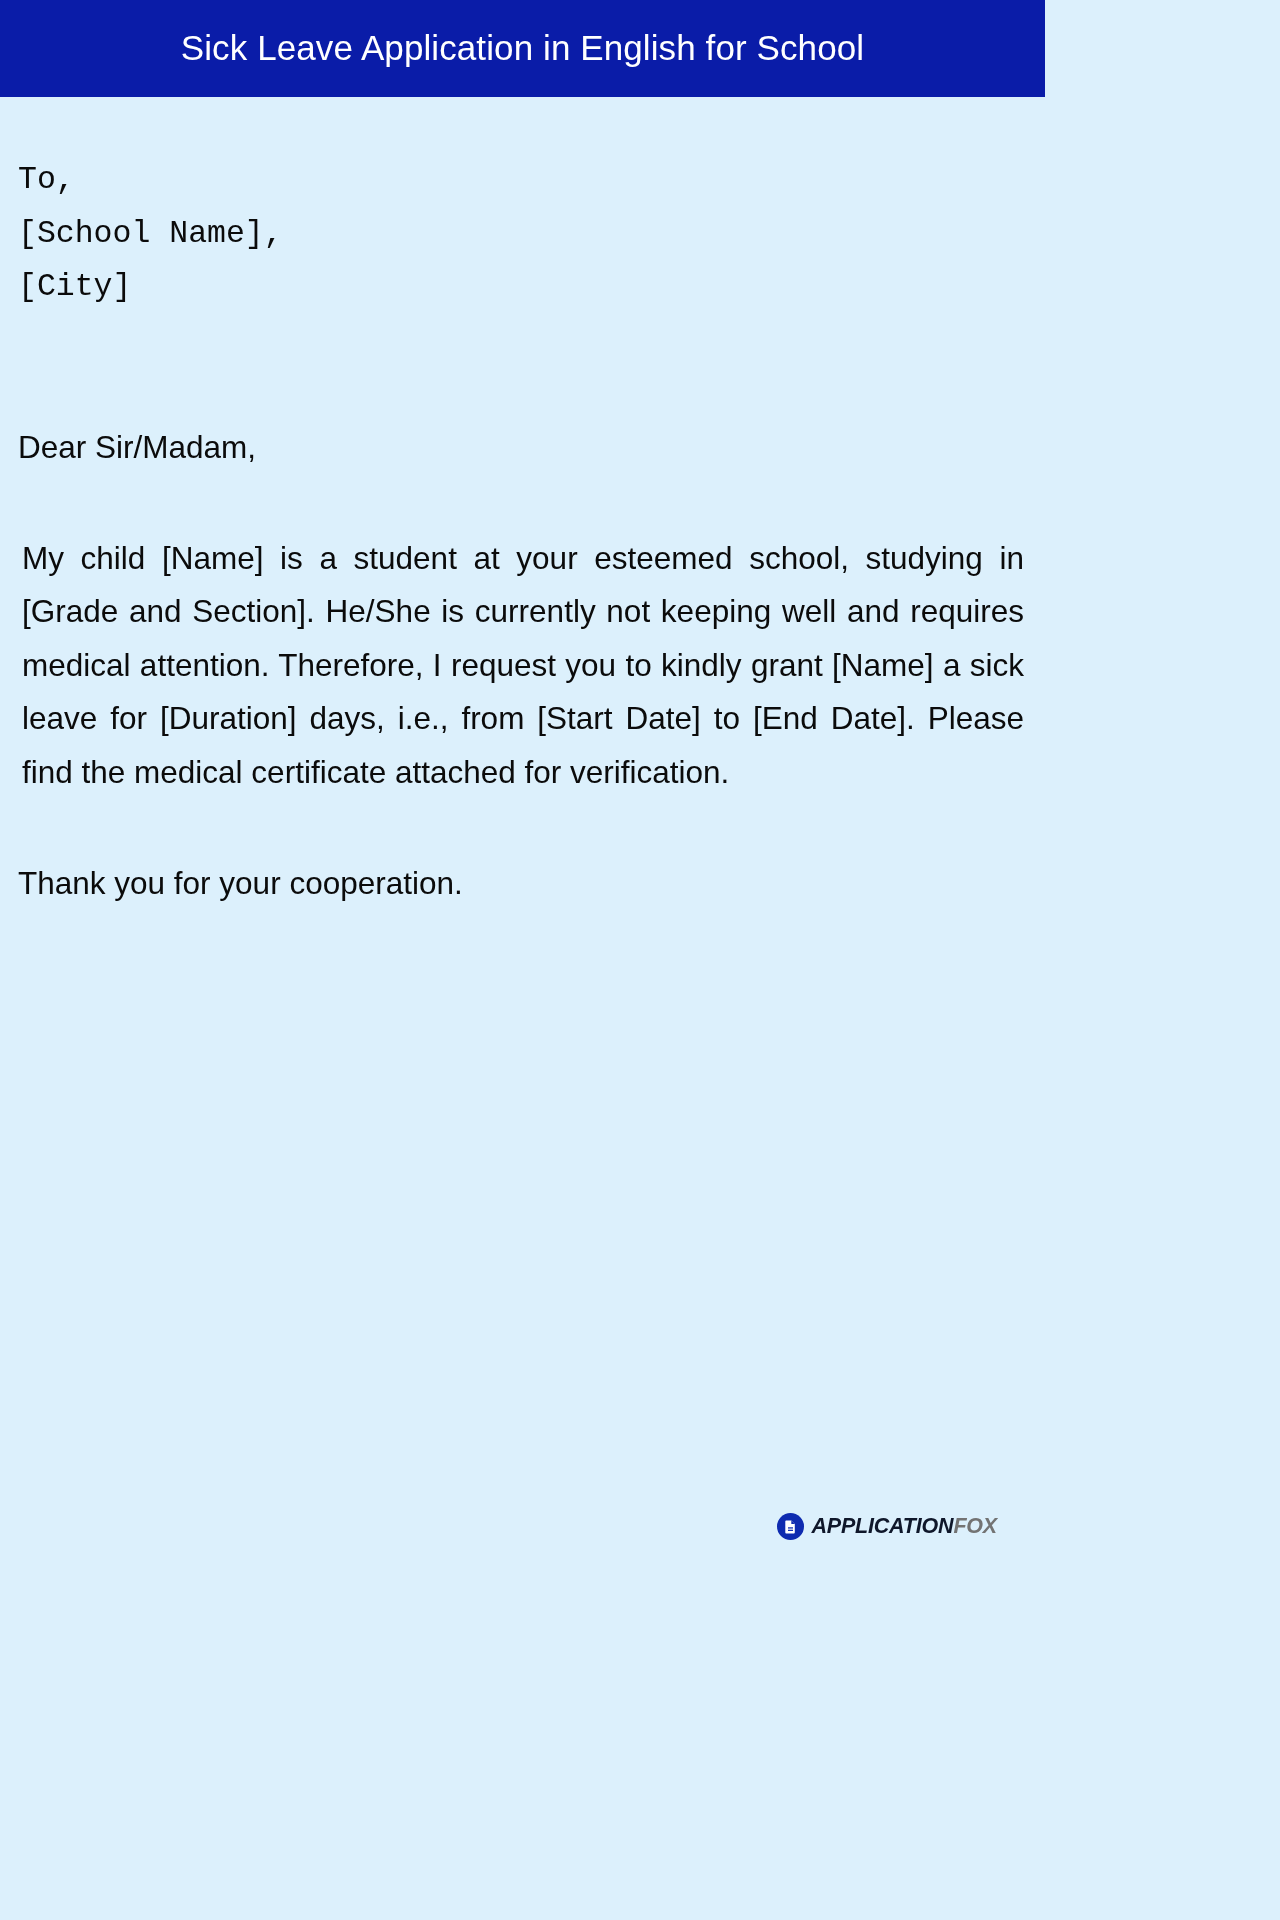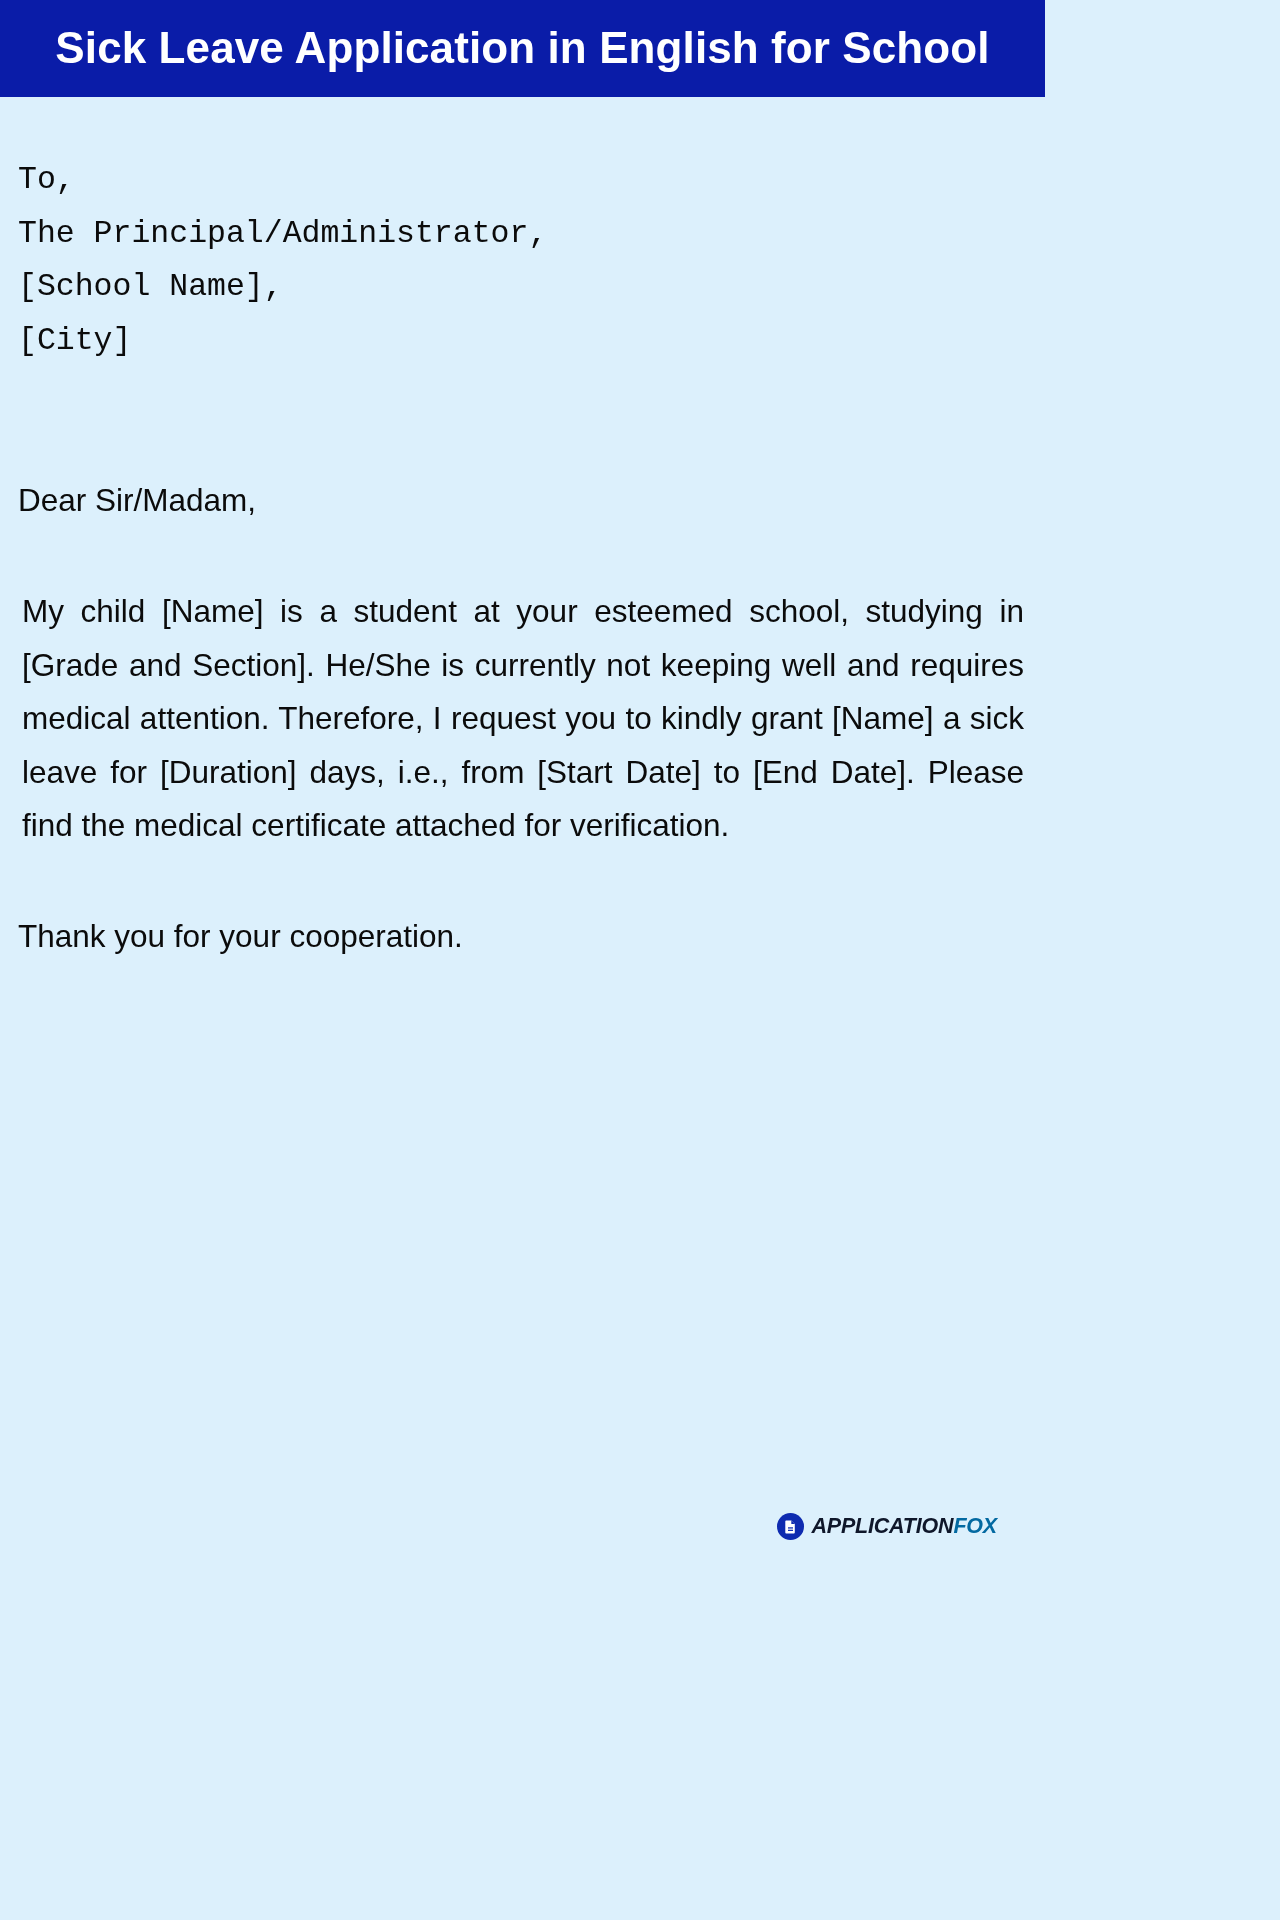--- a/index.html
+++ b/index.html
@@ -28,22 +28,22 @@
     height: 97px;
     background: #0a1ca8;
     display: flex;
     align-items: center;
     justify-content: center;
     flex: 0 0 auto;
     box-sizing: border-box;
   }
   .header-title {
     color: #ffffff;
-    font-size: 44px;
-    font-weight: bold;
+    font-size: 35px;
+    font-weight: normal;
     letter-spacing: 0.1px;
     text-align: center;
     line-height: 1.1;
     white-space: nowrap;
   }
 
   
   .letter-body {
     flex: 1 1 auto;
     padding: 56px 17px 0 18px;
@@ -111,38 +111,37 @@
   }
   .logo-wordmark {
     font-size: 21.5px;
     font-weight: bold;
     font-style: italic;
     letter-spacing: -0.2px;
     white-space: nowrap;
     line-height: 1;
   }
   .wm-blue { color: #0f172a; }
-  .wm-dark { color: #0369a1; }
+  .wm-dark { color: #737373; }
 </style>
 </head>
 <body>
 
 <div class="page">
 
   <div class="header-banner">
     <div class="header-title">Sick Leave Application in English for School</div>
   </div>
 
   <div class="letter-body">
 
     <div class="letter-block">
 
       <div>
         <span class="addr-line">To,</span>
-        <span class="addr-line">The Principal/Administrator,</span>
         <span class="addr-line">[School Name],</span>
         <span class="addr-line">[City]</span>
       </div>
 
       <span class="gap"></span>
 
 
       <span class="gap"></span>
 
       <span class="salutation-line">Dear Sir/Madam,</span>

